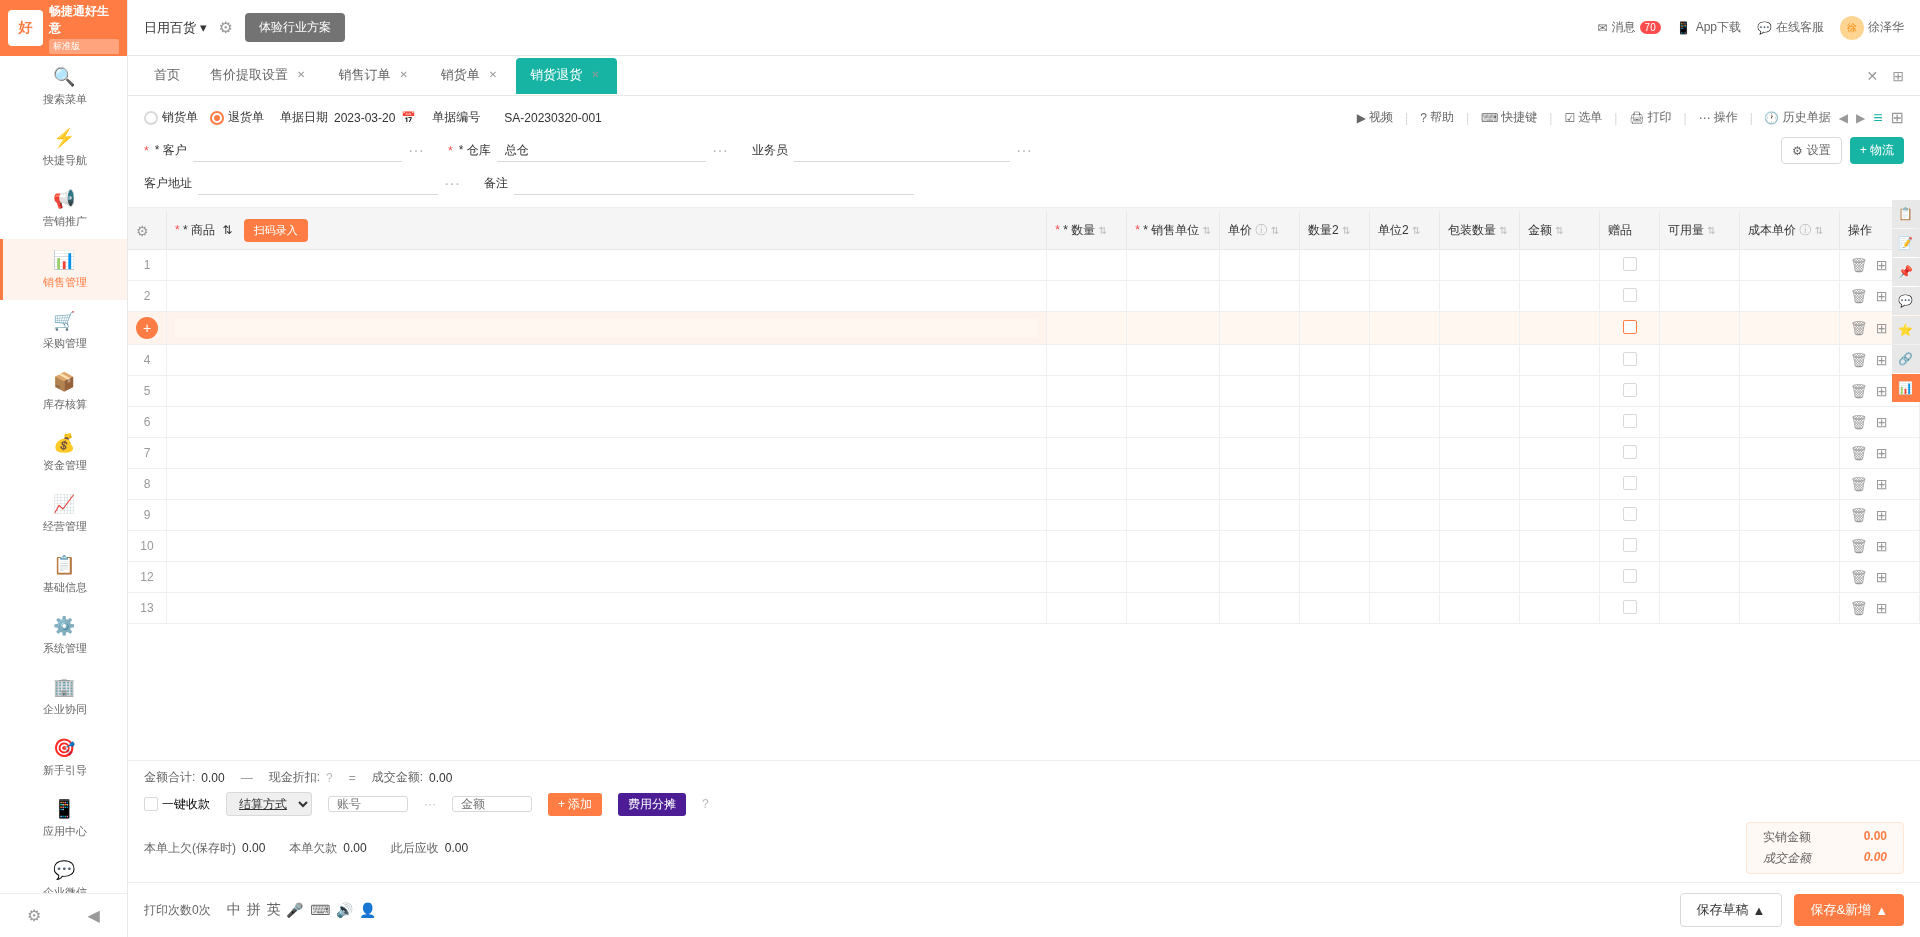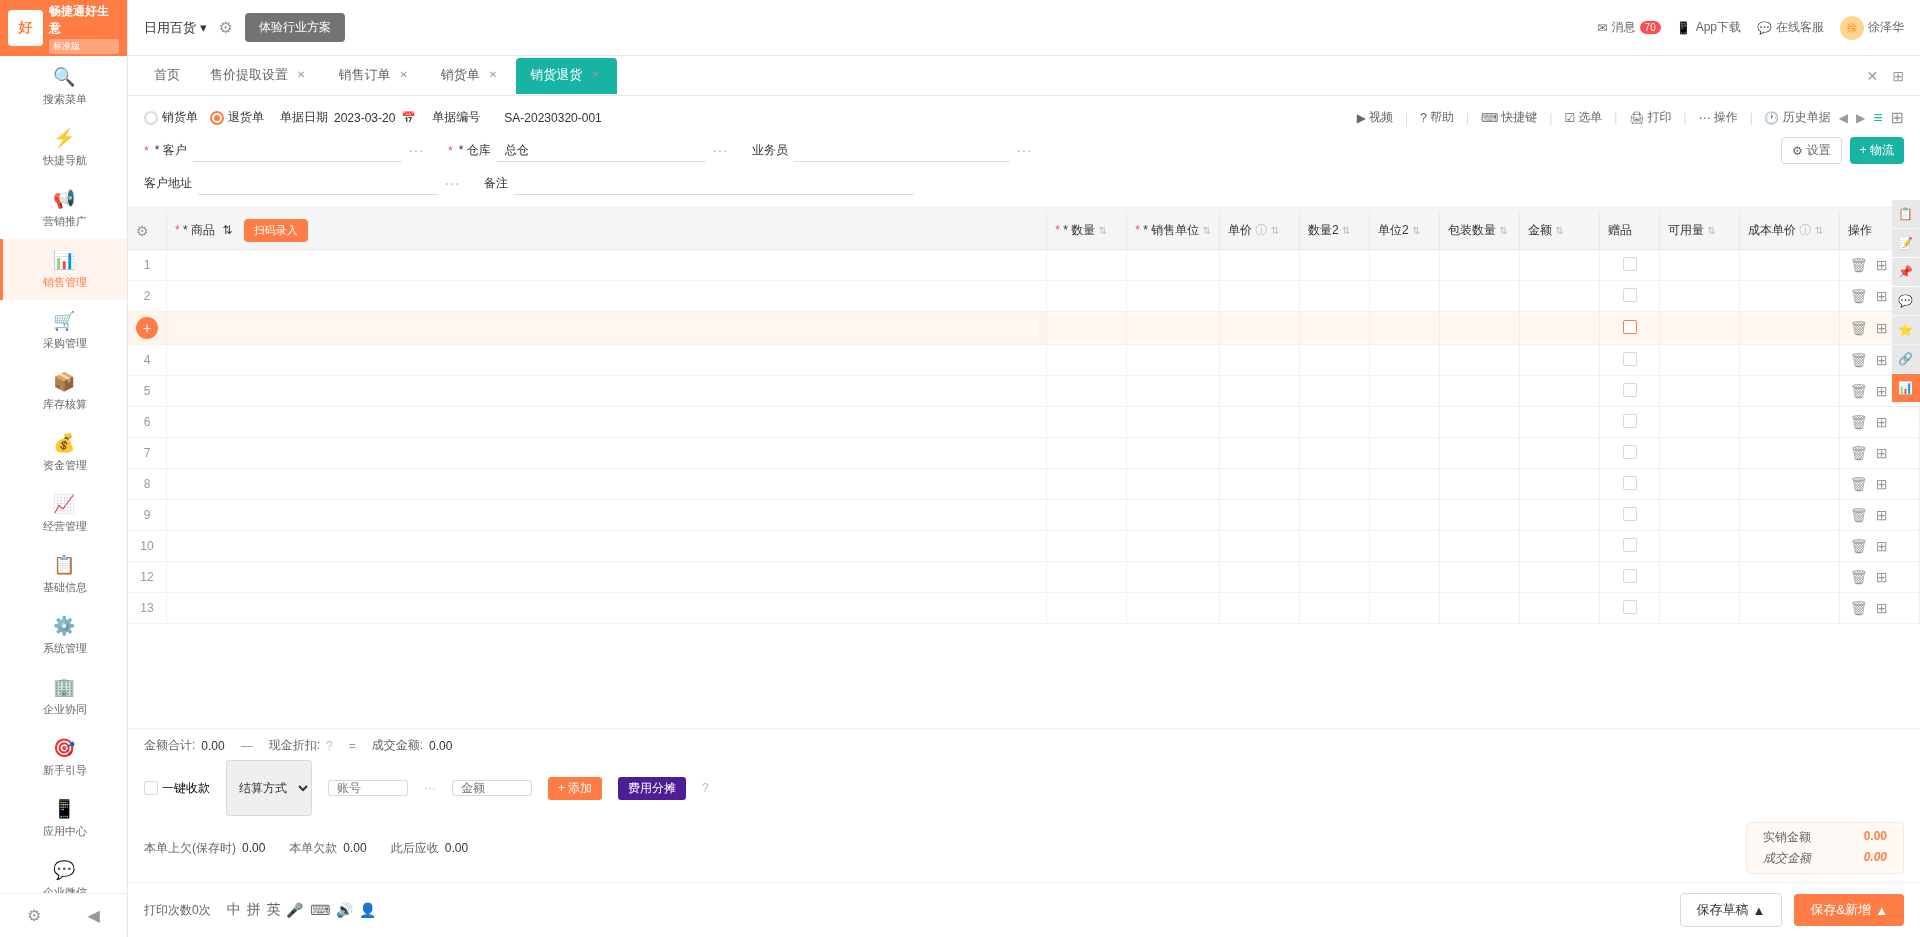--- a/index.html
+++ b/index.html
@@ -89,21 +89,21 @@
     .footer-row1 { display: flex; align-items: center; gap: 16px; font-size: 12px; color: #333; }
     .footer-sum-item { display: flex; align-items: center; gap: 6px; }
     .footer-sum-label { color: #666; }
     .footer-sum-value { color: #333; font-weight: 500; }
     .footer-minus { color: #999; }
     .footer-equals { color: #999; }
     .footer-help-icon { color: #bbb; cursor: pointer; }
 
     .footer-row2 { display: flex; align-items: center; gap: 16px; margin-top: 6px; font-size: 12px; }
     .footer-checkbox { display: flex; align-items: center; gap: 4px; cursor: pointer; }
-    .footer-select { border: 1px solid #d9d9d9; padding: 19px 8px; border-radius: 3px; font-size: 12px; color: #333; min-width: 80px; }
+    .footer-select { border: 1px solid #d9d9d9; padding: 3px 8px; border-radius: 3px; font-size: 12px; color: #333; min-width: 80px; text-decoration: underline; }
     .footer-input-small { border: 1px solid #d9d9d9; padding: 0 8px; border-radius: 3px; font-size: 12px; color: #333; width: 80px; }
     .footer-add-btn { background: #ff7d45; color: #fff; border: none; padding: 3px 10px; border-radius: 3px; cursor: pointer; font-size: 12px; display: flex; align-items: center; gap: 3px; }
     .footer-split-btn { background: #4c1d95; color: #fff; border: none; padding: 3px 10px; border-radius: 3px; cursor: pointer; font-size: 12px; display: flex; align-items: center; gap: 3px; }
     .footer-help-btn { color: #bbb; cursor: pointer; }
 
     .footer-summary-row { display: flex; align-items: center; justify-content: space-between; margin-top: 6px; font-size: 12px; }
     .footer-summary-left { display: flex; gap: 24px; color: #666; }
     .footer-summary-item { display: flex; align-items: center; gap: 6px; }
     .footer-summary-value { color: #333; font-weight: 500; }
 

